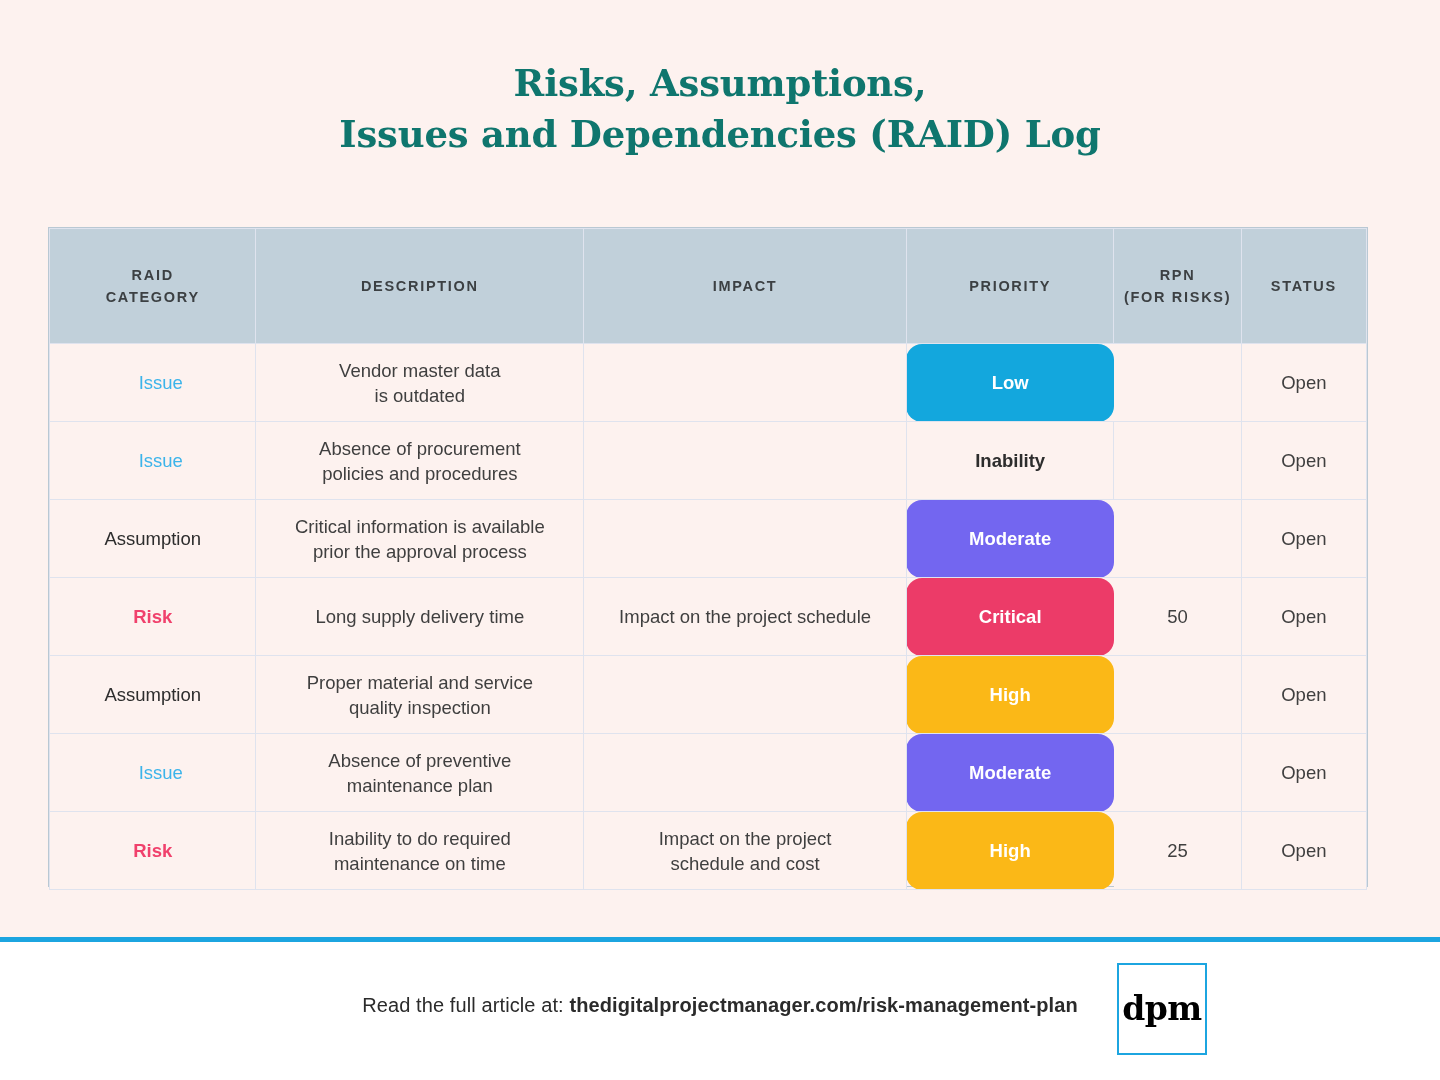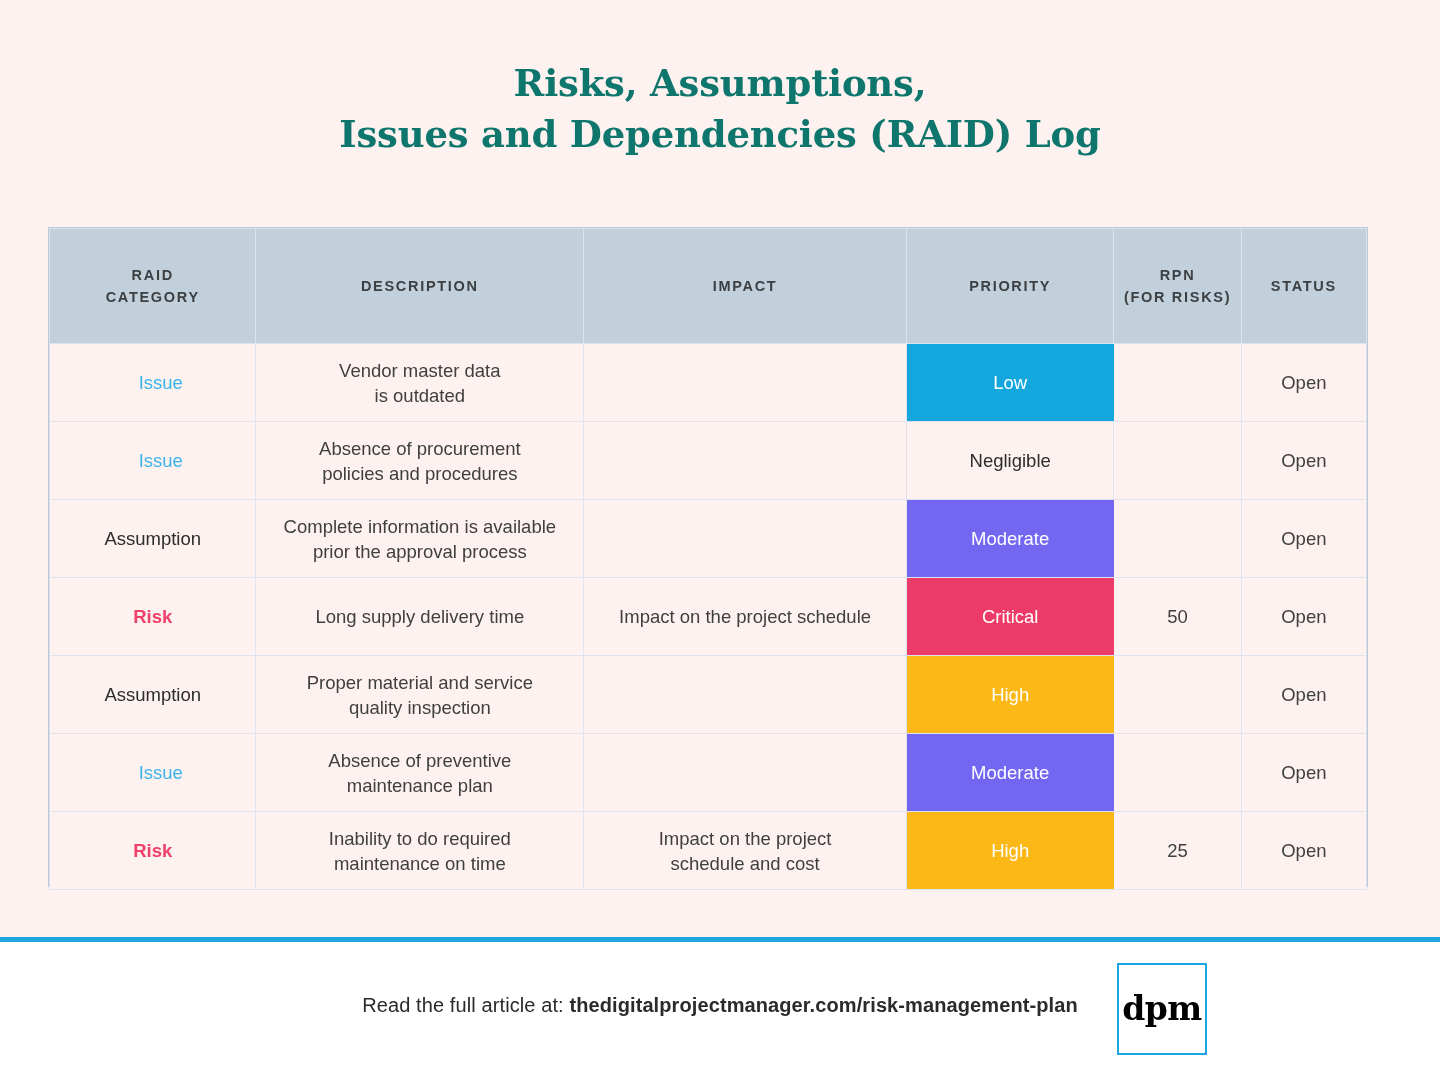--- a/index.html
+++ b/index.html
@@ -106,21 +106,21 @@
     color: #3f3f3f;
     line-height: 25px;
     font-weight: 400;
   }
 
   td.cat { font-size: 18.5px; }
   td.cat.k-issue      { color: #3cb4ea; font-weight: 400; padding-left: 24px; }
   td.cat.k-risk       { color: #f0416c; font-weight: 700; }
   td.cat.k-assumption { color: #2d2d2d; font-weight: 400; }
 
-  td.prio { font-weight: 400; font-size: 18.5px; }
+  td.prio { font-weight: 700; font-size: 18.5px; border-radius: 16px; }
   td.prio.fill { color: #ffffff; border-left-color: transparent; border-right-color: transparent; }
   td.prio.none { color: #2d2d2d; background: #fdf2ef; }
 
   td.desc span, td.impact span { display: block; }
 
   
   .footer {
     position: absolute;
     left: 0; top: 942px;
     width: 1440px;
@@ -220,28 +220,28 @@
             <td class="rpn"></td>
             <td class="status">Open</td>
           </tr>
           <tr>
             <td class="cat k-issue" style="color: rgb(60, 180, 234);">Issue</td>
             <td class="desc">
               <span>Absence of procurement</span>
               <span>policies and procedures</span>
             </td>
             <td class="impact"></td>
-            <td class="prio none">Negligible</td>
+            <td class="prio none">Inability</td>
             <td class="rpn"></td>
             <td class="status">Open</td>
           </tr>
           <tr>
             <td class="cat k-assumption" style="color: rgb(45, 45, 45);">Assumption</td>
             <td class="desc">
-              <span>Complete information is available</span>
+              <span>Critical information is available</span>
               <span>prior the approval process</span>
             </td>
             <td class="impact"></td>
             <td class="prio fill" style="background: rgb(115, 102, 240);">Moderate</td>
             <td class="rpn"></td>
             <td class="status">Open</td>
           </tr>
           <tr>
             <td class="cat k-risk" style="color: rgb(240, 65, 108);">Risk</td>
             <td class="desc">

